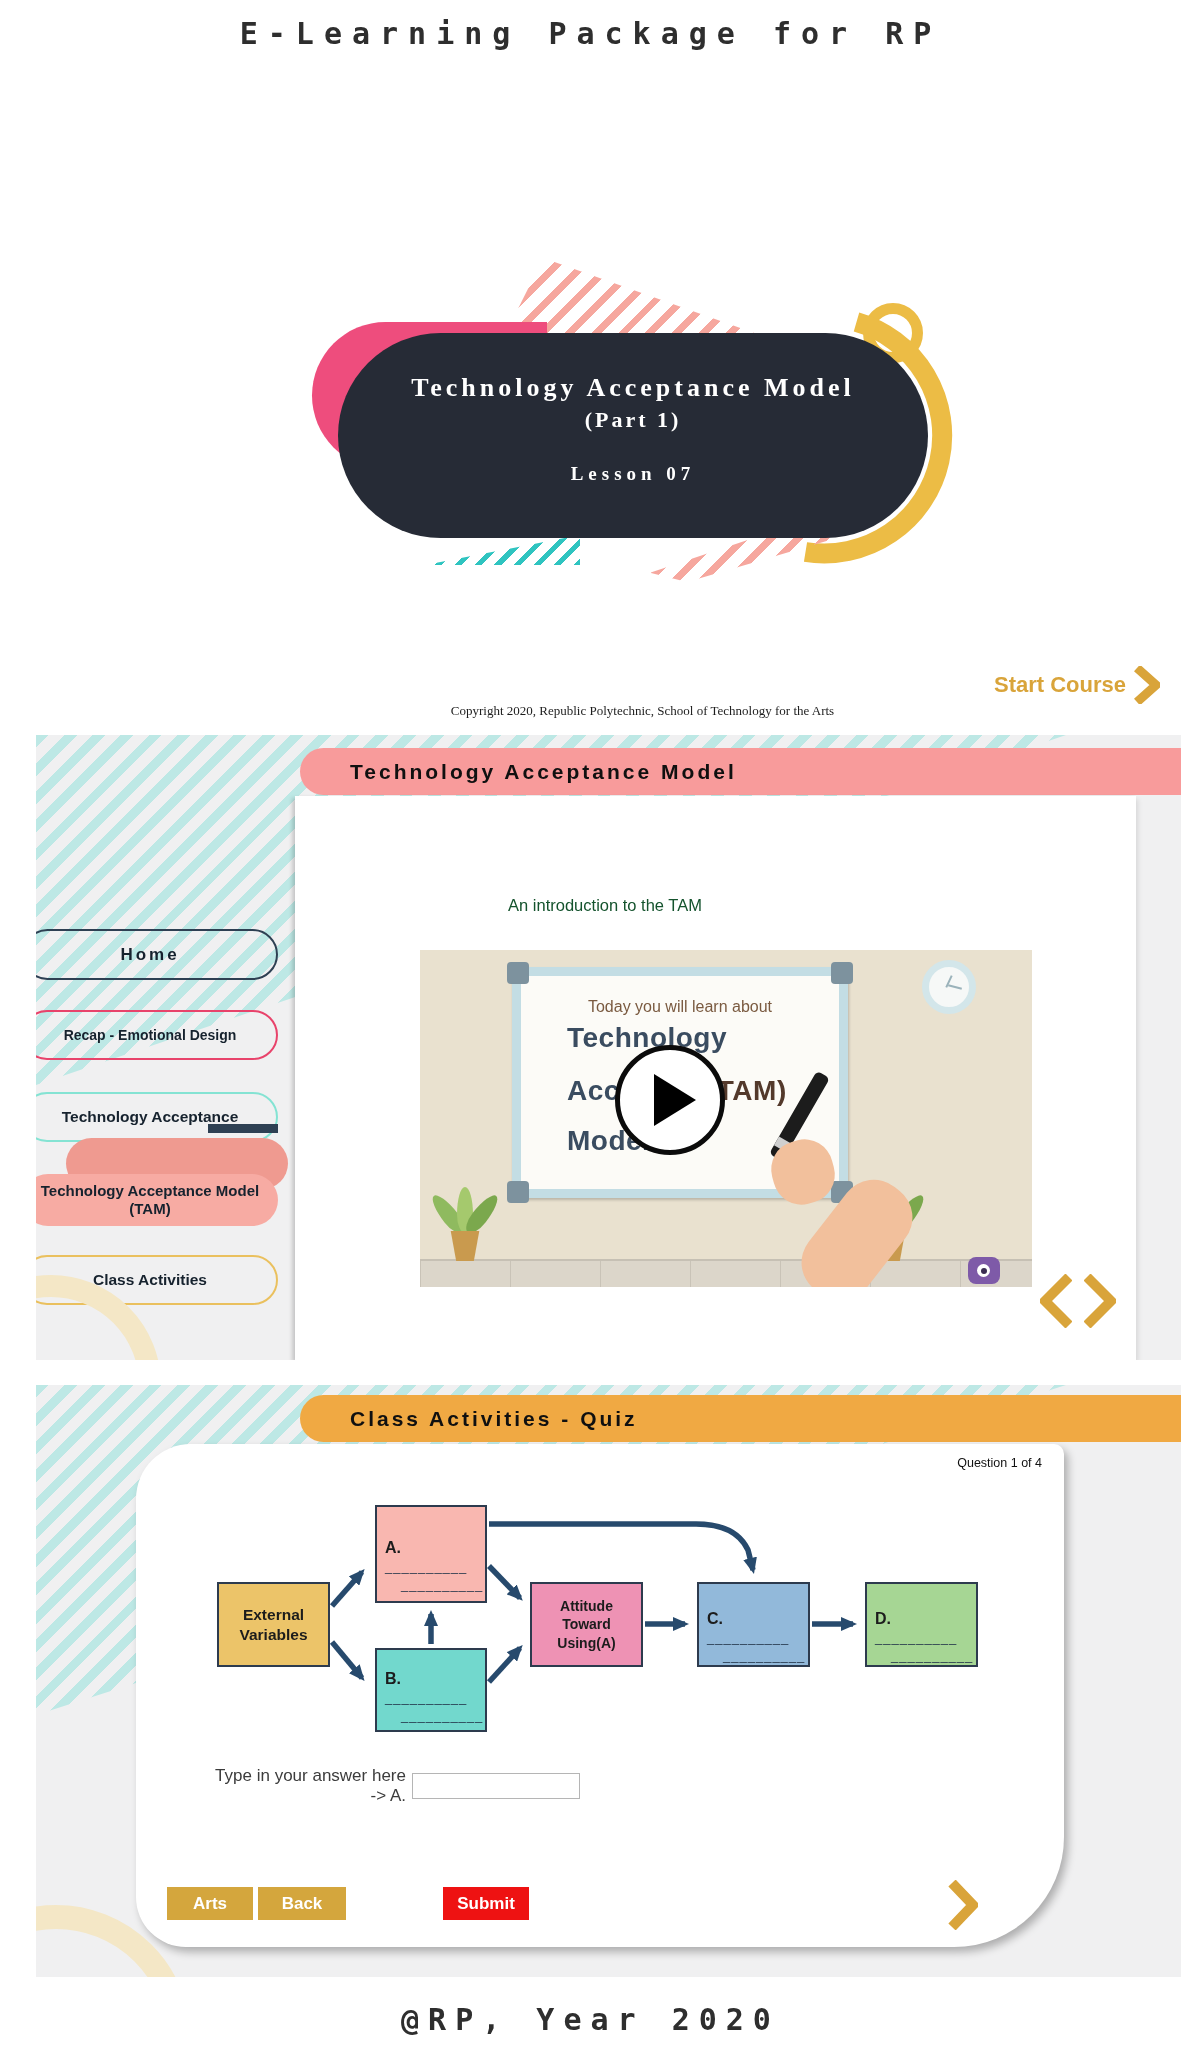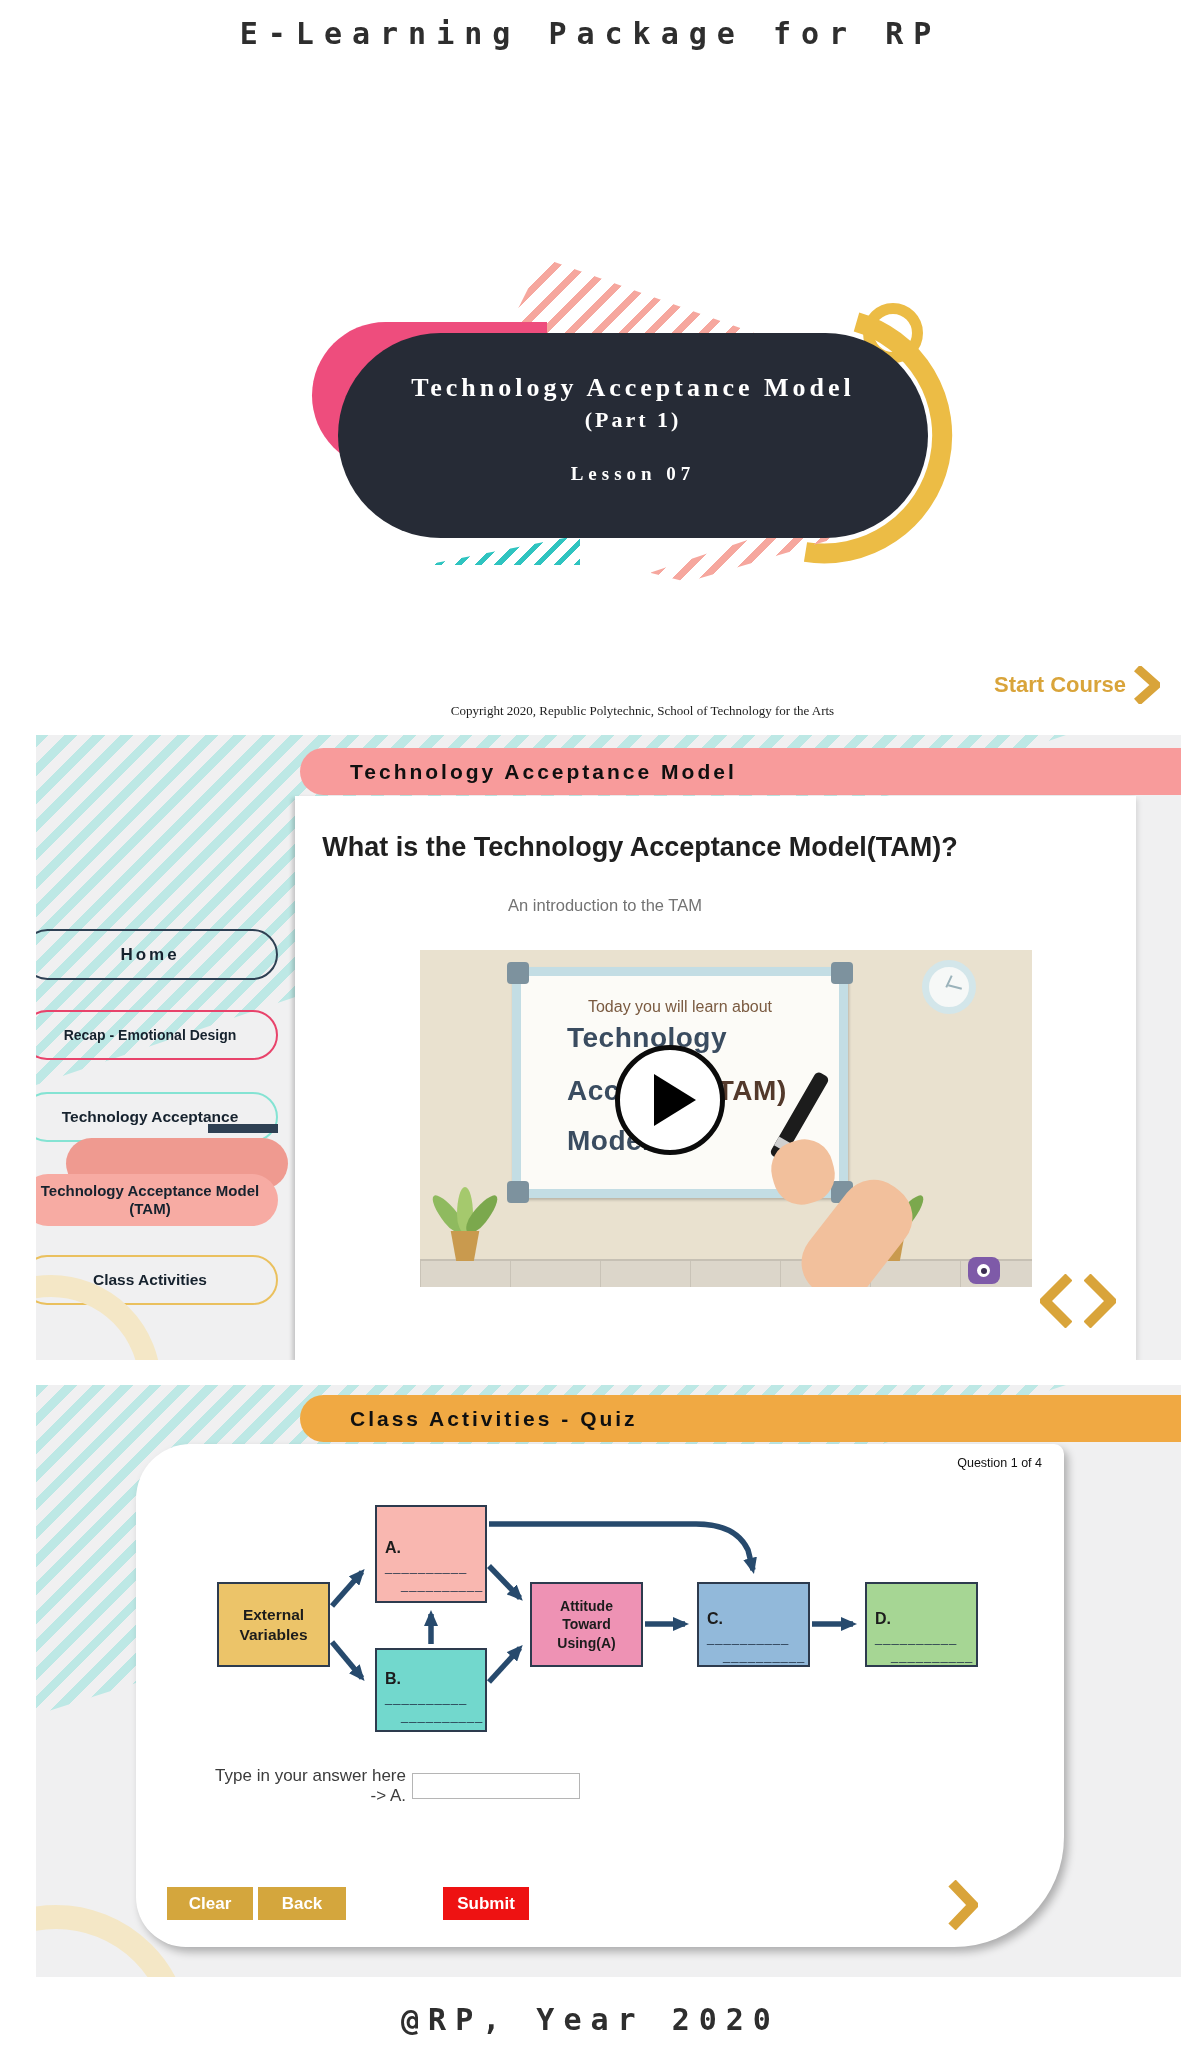--- a/index.html
+++ b/index.html
@@ -65,21 +65,21 @@
   #pill-tam-shadow{left:30px;top:403px;width:222px;height:51px;background:#ef9a90;border-radius:32px;}
   #pill-tam{top:397px;height:52px;background:#f7aba3;border:none;font-size:15px;line-height:1.2;}
   #tam-bar{left:172px;top:389px;width:70px;height:9px;background:#2e4053;}
   #pill-class{top:478px;height:50px;border:2.5px solid #eac05e;font-size:15.5px;}
 
   
   #card1{left:259px;top:61px;width:841px;height:564px;background:#fff;
       box-shadow:-3px 2px 4px rgba(0,0,0,.16),2px 3px 5px rgba(0,0,0,.10);}
   #lesson-heading{top:36px;left:0;width:690px;text-align:center;
       font-weight:bold;font-size:27px;color:#202020;}
-  #lesson-subheading{top:100px;left:0;width:620px;text-align:center;font-size:16.5px;color:#737373;}
+  #lesson-subheading{top:100px;left:0;width:620px;text-align:center;font-size:16.5px;color:#14532d;}
 
   
   #video{left:125px;top:154px;width:612px;height:337px;background:#e9e1cf;overflow:hidden;cursor:pointer;}
   #video-floor{left:0;bottom:0;width:100%;height:26px;background:#dcd6ca;border-top:2px solid #c6c0b4;
       background-image:linear-gradient(90deg,#c9c3b7 0 1px,transparent 1px);background-size:90px 100%;}
   #whiteboard{left:92px;top:17px;width:318px;height:213px;background:#fcfbf7;box-sizing:content-box;
       border:9px solid #c3dde4;border-radius:8px;box-shadow:1px 2px 3px rgba(0,0,0,.2);}
   .bracket{width:22px;height:22px;background:#7d929e;border-radius:4px;}
   #wb-intro{top:22px;left:0;width:100%;text-align:center;font-size:16px;color:#7a5a40;}
   .wb-big{font-weight:bold;font-size:28px;color:#3a4c60;letter-spacing:.5px;}
@@ -193,21 +193,20 @@
     <div id="pill-tam-shadow" class="abs"></div>
     <div id="tam-bar" class="abs"></div>
     <div id="pill-tam" class="abs pill">
       <span>Technology Acceptance Model (TAM)</span>
     </div>
     <div id="pill-class" class="abs pill">
       <span>Class Activities</span>
     </div>
 
     <div id="card1" class="abs">
-      <div id="lesson-heading" class="abs">What is the Technology Acceptance Model(TAM)?</div>
       <div id="lesson-subheading" class="abs">An introduction to the TAM</div>
 
       <div id="video" class="abs">
         <div id="video-floor" class="abs"></div>
         <div class="abs plant" id="plant-left">
           <div class="leaf l1"></div>
             <div class="leaf l2"></div>
             <div class="leaf l3"></div>
             <div class="pot"></div>
         </div>
@@ -309,21 +308,21 @@
         <span>D.</span>
         <span class="blank">__________</span>
         <span class="blank blank-row2">__________</span>
       </div>
 
       <div id="answer-row" class="abs">
         <label id="answer-label">Type in your answer here -&gt; A.</label>
         <input id="answer-input" type="text" value="" style="">
       </div>
 
-      <button id="btn-clear" class="qbtn">Clear</button>
+      <button id="btn-clear" class="qbtn">Arts</button>
       <button id="btn-back" class="qbtn">Back</button>
       <button id="btn-submit" class="qbtn">Submit</button>
 
       <div id="quiz-next" class="abs">
         <svg width="30" height="50" viewBox="0 0 30 50">
           <path d="M4,3 L25,25 L4,47" fill="none" stroke="#d9a43a" stroke-width="10"></path>
         </svg>
       </div>
     </div>
     <div class="abs beige-arc" style="left:-115px;top:520px;width:270px;height:270px;border-width:24px;"></div>

